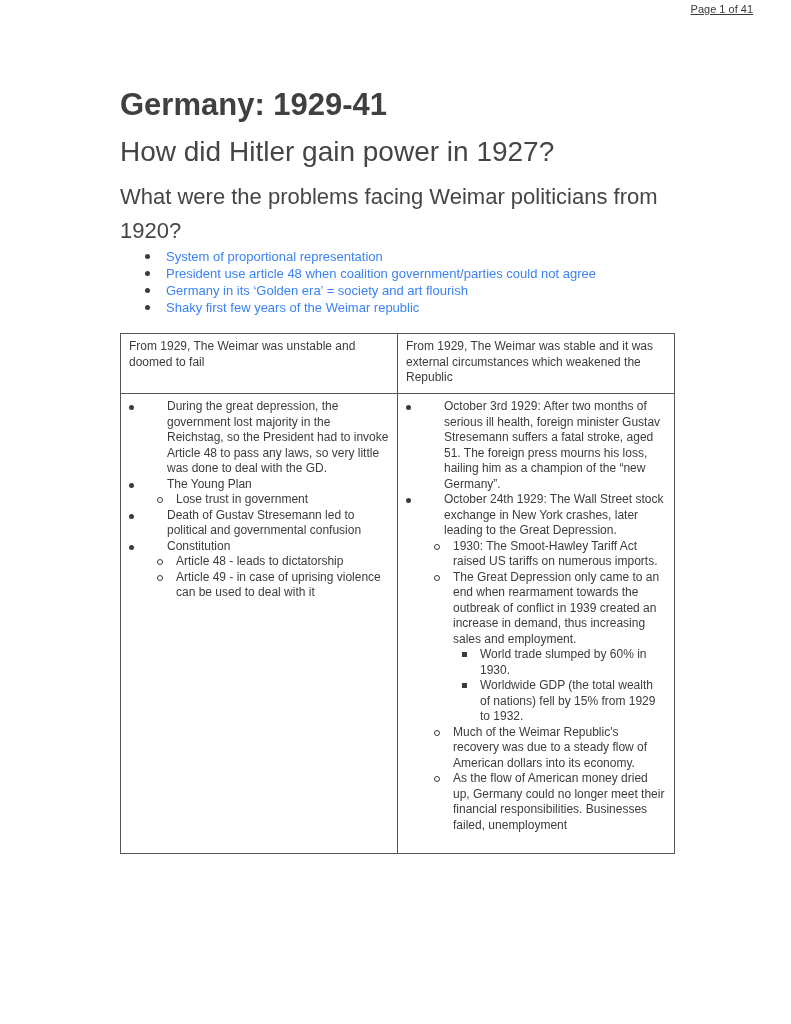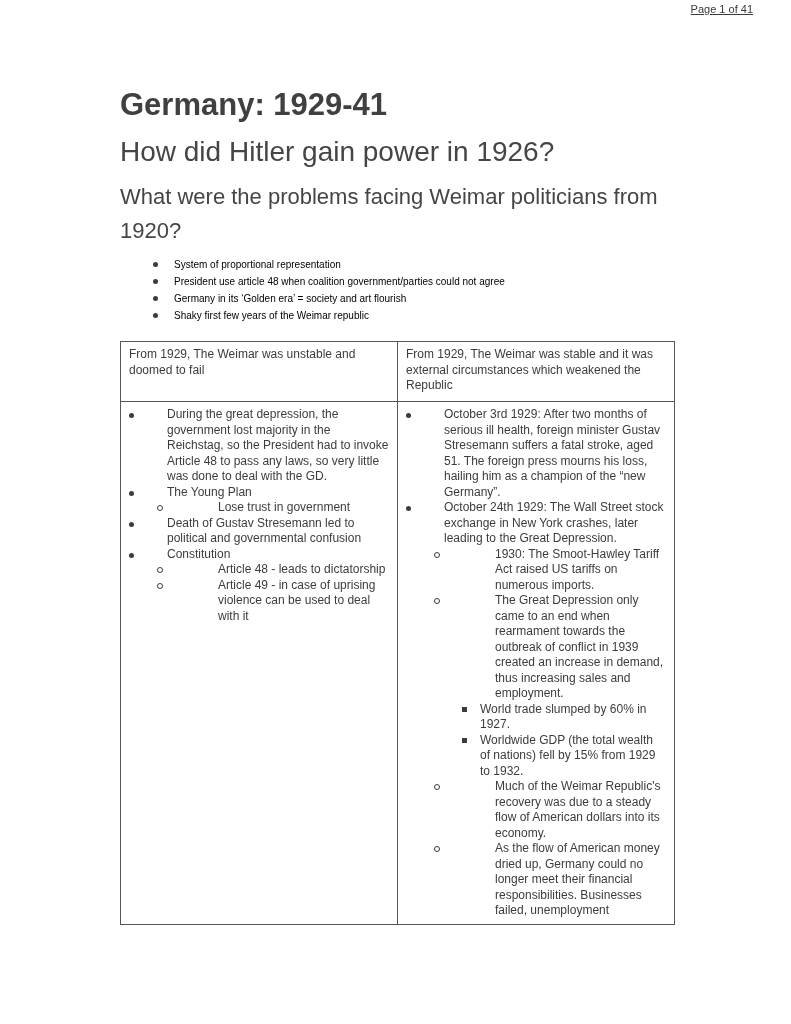--- a/index.html
+++ b/index.html
@@ -39,24 +39,24 @@
     margin: 0 0 12px 0;
   }
   .section-heading {
     font-size: 22px;
     line-height: 34px;
     font-weight: normal;
     color: #454545;
     margin: 0 0 0 0;
   }
   .intro-list {
-    font-size: 10px;
+    font-size: 13px;
     line-height: 17px;
-    color: #000000;
-    margin: 8px;
+    color: #3b82f6;
+    margin: 0;
   }
   .li { display: flex; }
   .li-text { flex: 1 1 auto; }
   .marker { flex: 0 0 auto; }
   .m1 { width: 5px; height: 5px; background: #3c3c3c; border-radius: 50%; margin-top: 6px; }
   .m2 { width: 4px; height: 4px; border: 1px solid #3c3c3c; border-radius: 50%; background: transparent; margin-top: 5px; }
   .m3 { width: 5px; height: 5px; background: #3c3c3c; margin-top: 5px; }
   .intro-list .li { margin-left: 25px; }
   .intro-list .marker { margin-right: 16px; }
   .notes-table {
@@ -73,33 +73,33 @@
     width: 277px;
     padding: 5px 8px;
     font-size: 12px;
     line-height: 15.5px;
     color: #3c3c3c;
   }
   tr.head td { height: 60px; }
   tr.body td { height: 460px; }
   .cell-list .marker { margin-right: 13px; }
   .cell-list .l1 { margin-left: 0; gap: 20px; }
-  .cell-list .l2 { margin-left: 28px; gap: 42px; }
+  .cell-list .l2 { margin-left: 28px; }
   .cell-list .l3 { margin-left: 56px; }
 </style>
 </head>
 <body>
 
 <div class="page-number">Page 1 of 41</div>
 
 <div class="content">
 
   <h1 class="doc-title">Germany: 1929-41</h1>
 
-  <h2 class="doc-subtitle">How did Hitler gain power in 1926?</h2>
+  <h2 class="doc-subtitle">How did Hitler gain power in 1927?</h2>
 
   <h3 class="section-heading">What were the problems facing Weimar politicians from 1920?</h3>
 
   <div class="intro-list">
       <div class="li l1">
         <span class="marker m1"></span>
         <span class="li-text">System of proportional representation</span>
       </div>
       <div class="li l1">
         <span class="marker m1"></span>
@@ -167,21 +167,21 @@
               <div class="li l2">
                 <span class="marker m2"></span>
                 <span class="li-text">1930: The Smoot-Hawley Tariff Act raised US tariffs on numerous imports.</span>
               </div>
               <div class="li l2">
                 <span class="marker m2"></span>
                 <span class="li-text">The Great Depression only came to an end when rearmament towards the outbreak of conflict in 1939 created an increase in demand, thus increasing sales and employment.</span>
               </div>
               <div class="li l3">
                 <span class="marker m3"></span>
-                <span class="li-text">World trade slumped by 60% in 1927.</span>
+                <span class="li-text">World trade slumped by 60% in 1930.</span>
               </div>
               <div class="li l3">
                 <span class="marker m3"></span>
                 <span class="li-text">Worldwide GDP (the total wealth of nations)  fell by 15% from 1929 to 1932.</span>
               </div>
               <div class="li l2">
                 <span class="marker m2"></span>
                 <span class="li-text">Much of the Weimar Republic's recovery was due to a steady flow of American dollars into its economy.</span>
               </div>
               <div class="li l2">

